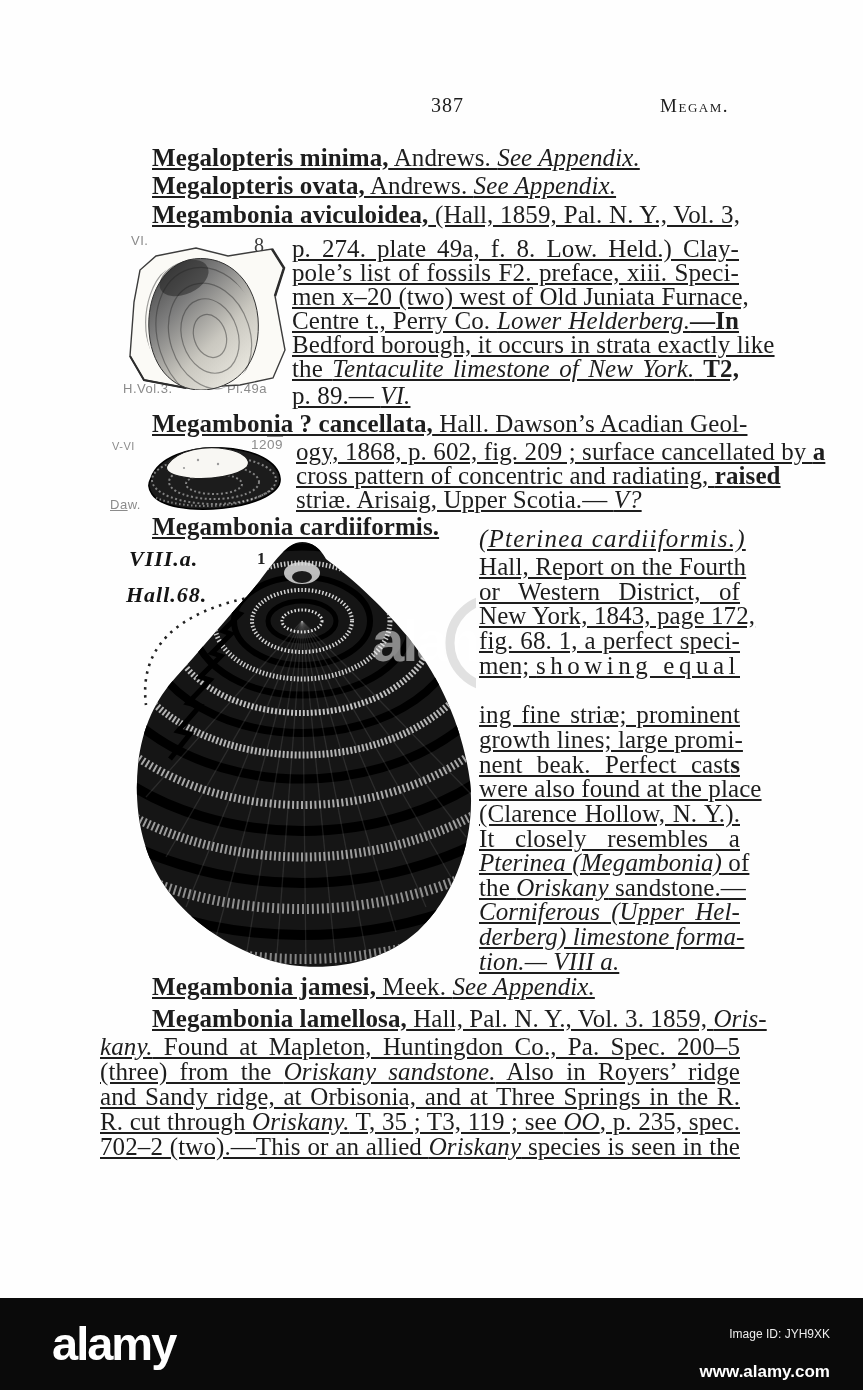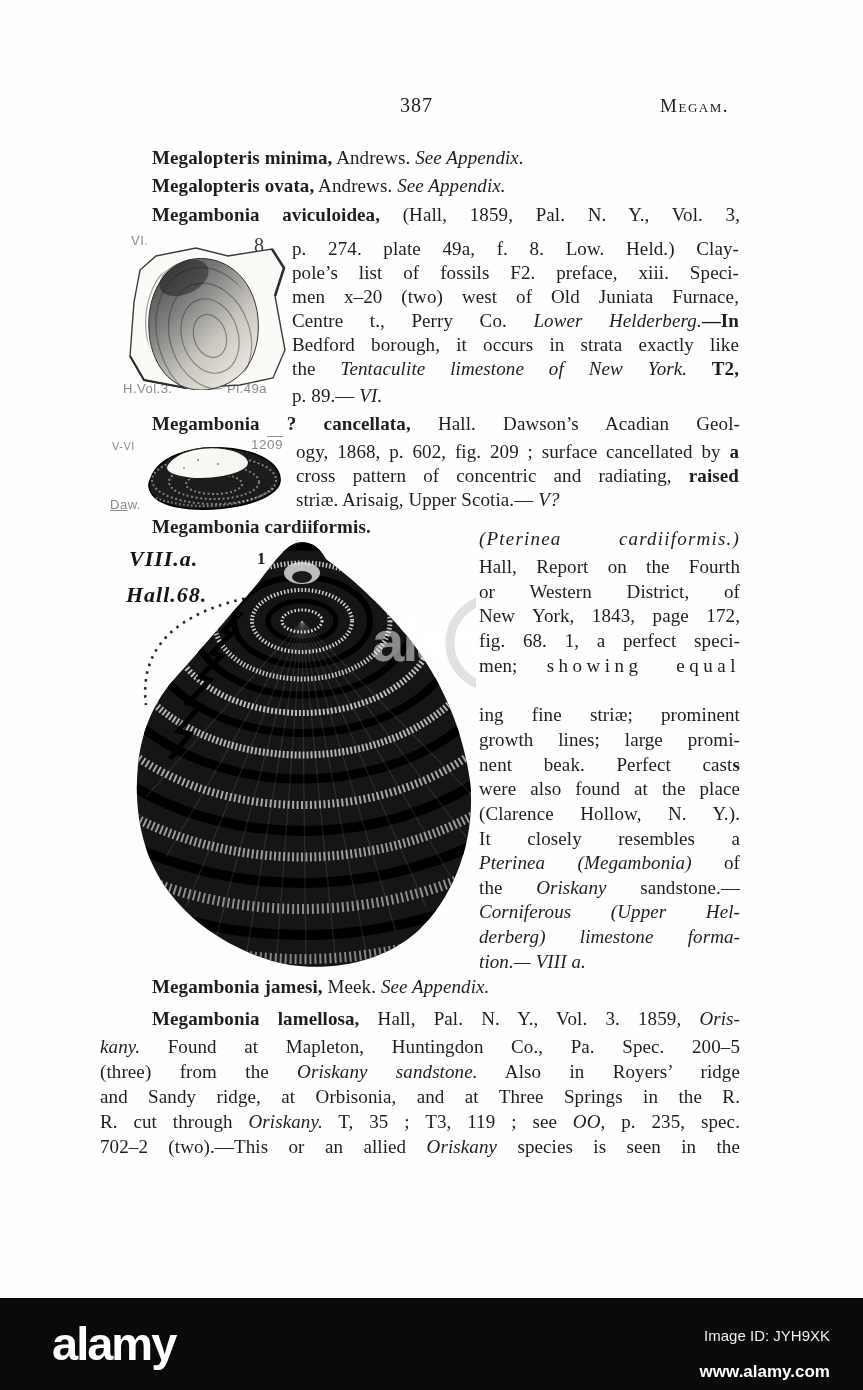--- a/index.html
+++ b/index.html
@@ -1,40 +1,40 @@
 <!DOCTYPE html>
 <html><head>
 <meta charset="utf-8">
 <style>
   html,body{margin:0;padding:0;background:#d8d8d8;}
   .page{position:relative;width:863px;height:1390px;background:#fefefe;overflow:hidden;
         font-family:"Liberation Serif",serif;color:#1d1d1d;}
-  .ln{position:absolute;left:100px;width:640px;font-size:19px;line-height:24px;
-      letter-spacing:.1px;white-space:nowrap;}
+  .ln{position:absolute;left:100px;width:640px;font-size:25px;line-height:24px;
+      letter-spacing:.1px;white-space:nowrap;text-decoration:underline;}
   .indent{left:152px;width:588px;}
   .cola{left:292px;width:447px;}
   .colb{left:296px;width:443px;}
   .colc{left:479px;width:261px;margin-top:12px;}
   .j{text-align:justify;text-align-last:justify;}
   .seg-b{font-weight:bold;}
   .seg-i{font-style:italic;}
   .seg-p{letter-spacing:4.5px;}
   .seg-o{text-decoration:overline;}
   .seg-u{text-decoration:underline;}
-  .pagenum{position:absolute;top:94px;left:400px;width:64px;text-align:left;font-size:20px;letter-spacing:1px;}
+  .pagenum{position:absolute;top:94px;left:400px;width:64px;text-align:right;font-size:20px;letter-spacing:1px;}
   .runhead{position:absolute;top:95px;right:134px;font-variant:small-caps;font-size:19px;letter-spacing:1.5px;}
   .figlabel{position:absolute;color:#8b8b8b;font-size:13px;font-family:"Liberation Sans",sans-serif;letter-spacing:.5px;}
   .fig8{position:absolute;color:#3f3f3f;font-size:20px;font-family:"Liberation Serif",serif;}
   .handnote{position:absolute;color:#141414;font-weight:bold;font-style:italic;font-size:22px;letter-spacing:1px;}
   .fignum1{position:absolute;color:#222;font-size:17px;font-weight:bold;}
   .figwrap{position:absolute;}
   .bar{position:absolute;left:0;top:1298px;width:863px;height:92px;background:#0a0a0a;}
   .logo{position:absolute;left:52px;top:1316px;color:#ffffff;font-family:"Liberation Sans",sans-serif;
         font-weight:bold;font-size:47px;letter-spacing:-2px;}
-  .iid{position:absolute;right:33px;top:1327px;color:#ededed;font-family:"Liberation Sans",sans-serif;font-size:15px;}
+  .iid{position:absolute;right:33px;top:1327px;color:#ededed;font-family:"Liberation Sans",sans-serif;font-size:12px;}
   .url{position:absolute;right:33px;top:1350px;color:#ffffff;font-family:"Liberation Sans",sans-serif;
        font-size:17px;font-weight:bold;margin-top:12px;}
 </style>
 </head>
 <body>
 
 <div class="page">
 
   <div class="pagenum">387</div>
   <div class="runhead">Megam.</div>

